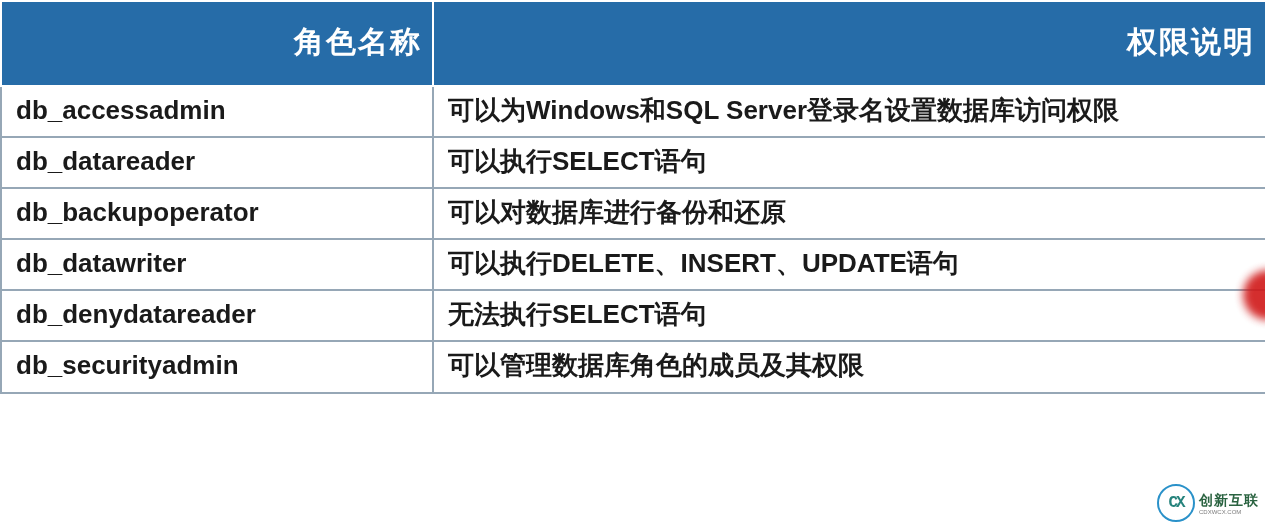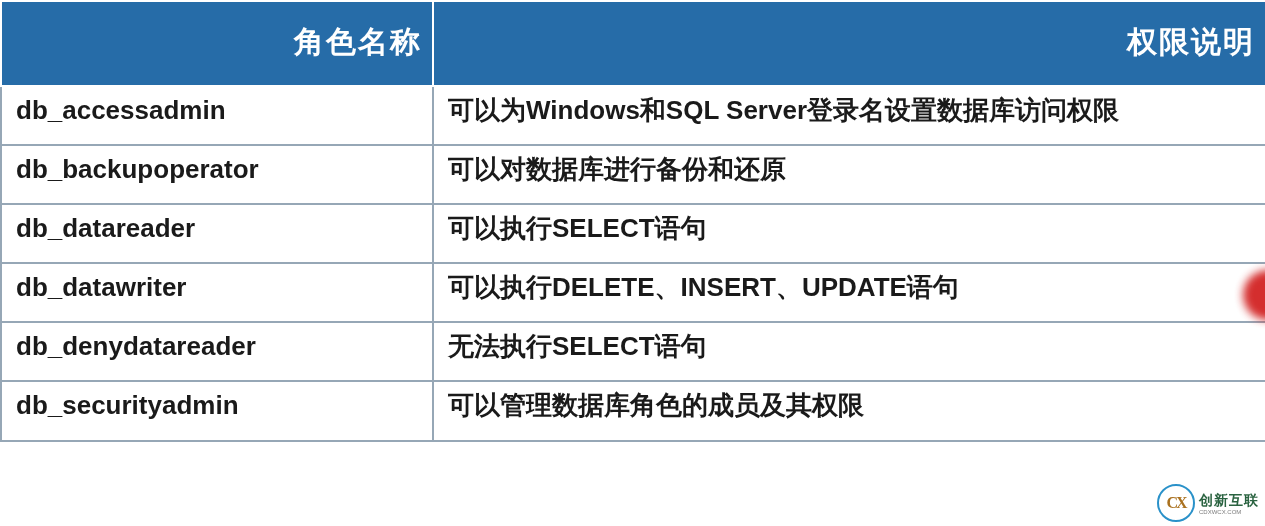--- a/index.html
+++ b/index.html
@@ -27,21 +27,21 @@
     text-align: right;
     padding: 20px 10px 22px 10px;
     border: 2px solid #ffffff;
     letter-spacing: 2px;
   }
   table.roles td {
     color: #1a1a1a;
     font-weight: 700;
     font-size: 26px;
     line-height: 1.35;
-    padding: 6px 14px 16px 14px;
+    padding: 6px 14px 8px 14px;
     border: 2px solid #96a7b6;
     vertical-align: middle;
     text-align: left;
   }
   table.roles td.name {
     font-weight: 700;
   }
   
   .watermark {
     position: absolute;
@@ -54,24 +54,24 @@
     pointer-events: none;
   }
   .watermark .logo {
     width: 34px;
     height: 34px;
     border: 2px solid #1386c4;
     border-radius: 50%;
     display: flex;
     align-items: center;
     justify-content: center;
-    color: #a16207;
+    color: #0f766e;
     font-weight: 700;
     font-size: 16px;
-    font-family: Liberation Serif, serif;
+    font-family: Liberation Mono, monospace;
     letter-spacing: -2px;
   }
   .watermark .wm-text {
     font-size: 14px;
     color: #14532d;
     font-weight: 700;
     letter-spacing: 1px;
     line-height: 1;
   }
   .watermark .wm-sub {
@@ -108,26 +108,26 @@
       <th>角色名称</th>
       <th>权限说明</th>
     </tr>
   </thead>
   <tbody>
     <tr>
       <td class="name">db_accessadmin</td>
       <td>可以为Windows和SQL Server登录名设置数据库访问权限</td>
     </tr>
     <tr>
+      <td class="name">db_datareader</td>
+      <td>可以执行SELECT语句</td>
+    </tr>
+    <tr>
       <td class="name">db_backupoperator</td>
       <td>可以对数据库进行备份和还原</td>
-    </tr>
-    <tr>
-      <td class="name">db_datareader</td>
-      <td>可以执行SELECT语句</td>
     </tr>
     <tr>
       <td class="name">db_datawriter</td>
       <td>可以执行DELETE、INSERT、UPDATE语句</td>
     </tr>
     <tr>
       <td class="name">db_denydatareader</td>
       <td>无法执行SELECT语句</td>
     </tr>
     <tr>

